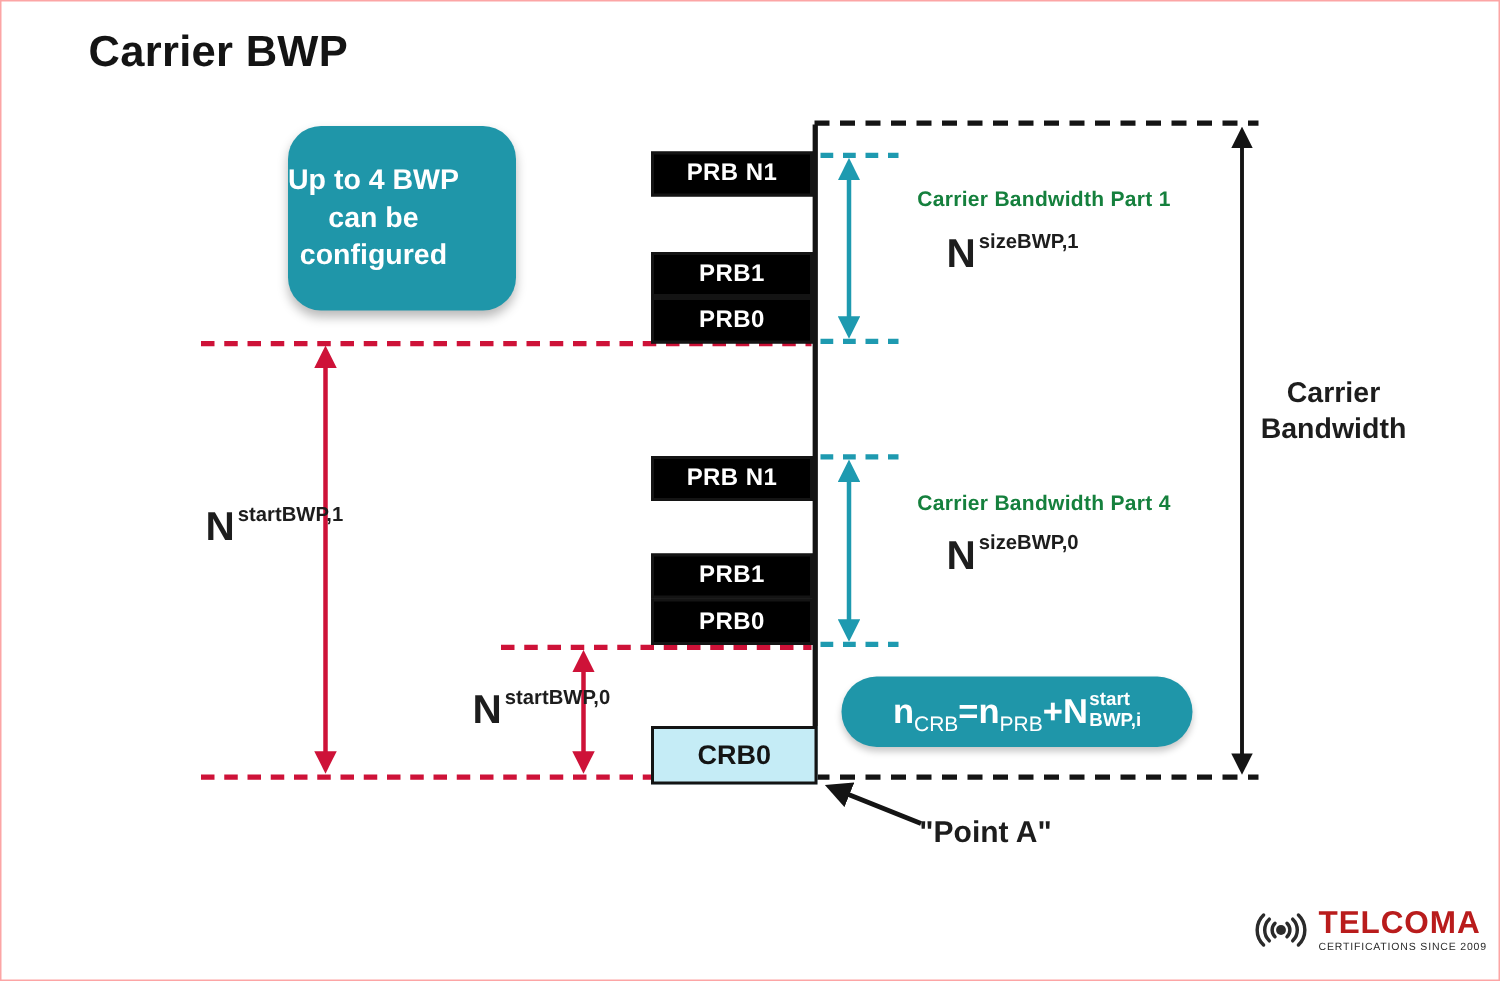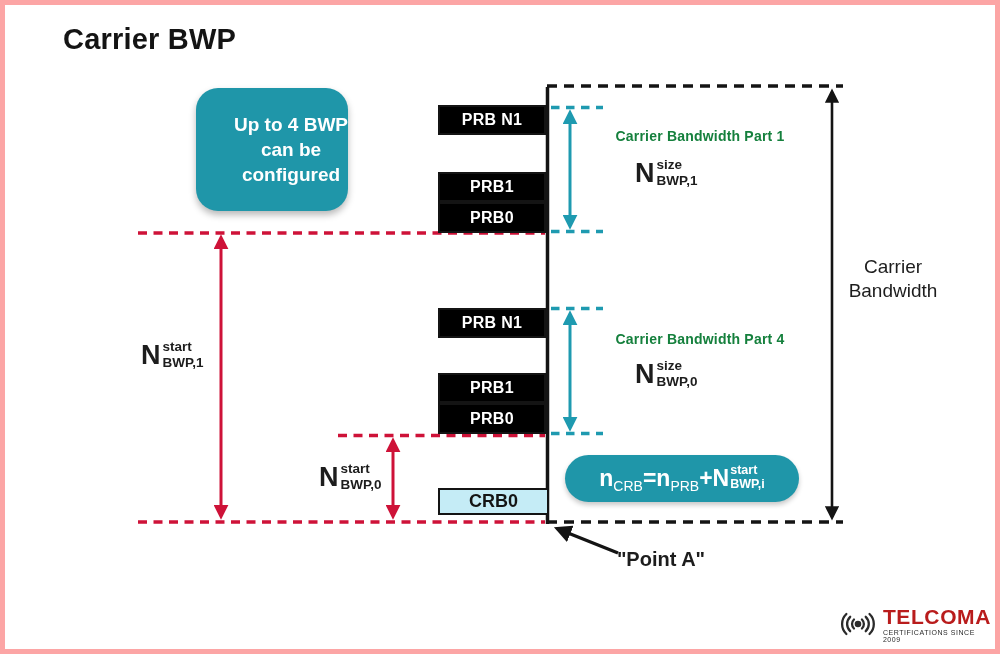--- a/index.html
+++ b/index.html
@@ -1,32 +1,32 @@
 <!DOCTYPE html>
 <html><head>
 <meta charset="utf-8">
 <style>
   * { margin:0; padding:0; box-sizing:border-box; }
   html,body { background:#fff; }
   body { font-family:"Liberation Sans", sans-serif; }
   .canvas {
     position:relative; width:1000px; height:654px;
-    background:#ffffff; border:5px solid #fca5a5; overflow:hidden;
+    background:#ffffff; border:1px solid #fca5a5; overflow:hidden;
   }
   .abs { position:absolute; }
 
   .page-title {
     left:58px; top:18px; font-size:29px; font-weight:700; color:#141414;
     letter-spacing:0.2px;
   }
 
   .note-box {
     left:191px; top:83px; width:152px; height:123px;
     background:#1f96a9; border-radius:22px;
-    display:flex; align-items:center; justify-content:flex-end;
+    display:flex; align-items:center; justify-content:flex-start;
     box-shadow:0 4px 7px rgba(0,0,0,0.28);
   }
   .note-text {
     color:#ffffff; font-size:19px; font-weight:700; text-align:center;
     line-height:1.32; white-space:pre-line;
   }
 
   svg.layer { left:0; top:0; width:1000px; height:654px; pointer-events:none; }
 
   .prb {
@@ -36,43 +36,43 @@
     color:#ffffff; font-size:16px; font-weight:700; letter-spacing:0.3px;
   }
   .prb-n1-1 { top:100px; }
   .prb-1-1  { top:167px; }
   .prb-0-1  { top:197px; height:31px; }
   .prb-n1-0 { top:303px; }
   .prb-1-0  { top:368px; }
   .prb-0-0  { top:398px; height:31px; }
 
   .crb {
-    left:433px; top:483px; width:111px; height:27px;
+    left:433px; top:483px; width:111px; height:39px;
     background:#c5ecf6; border:2px solid #141414;
     display:flex; align-items:center; justify-content:center;
     color:#141414; font-size:18px; font-weight:600;
   }
 
   .section-title {
     font-size:14px; font-weight:600; color:#15803d; text-align:center;
     letter-spacing:0.2px;
   }
   .cbp1-title { left:563px; top:123px; width:264px; }
   .cbp0-title { left:563px; top:326px; width:264px; }
 
   .cbw-label {
     left:826px; top:250px; width:124px; text-align:center;
-    font-size:19px; font-weight:400; color:#1d1d1d; line-height:1.25;
+    font-size:19px; font-weight:700; color:#1d1d1d; line-height:1.25;
     white-space:pre-line;
   }
 
   .nvar { display:inline-flex; align-items:flex-start; color:#1d1d1d; }
   .nbase { font-size:27px; line-height:1; font-weight:600; }
   .stack {
-    display:inline-flex; flex-direction:column; margin-left:2px; margin-top:-3px;
+    display:inline-flex; flex-direction:row; margin-left:2px; margin-top:-3px;
     font-size:13.5px; line-height:1.18; font-weight:600;
   }
   .nsize1  { left:630px; top:155px; }
   .nsize0  { left:630px; top:356px; }
   .nstart1 { left:136px; top:337px; }
   .nstart0 { left:314px; top:459px; }
 
   .formula {
     left:560px; top:450px; width:234px; height:47px;
     background:#1f96a9; border-radius:24px;

